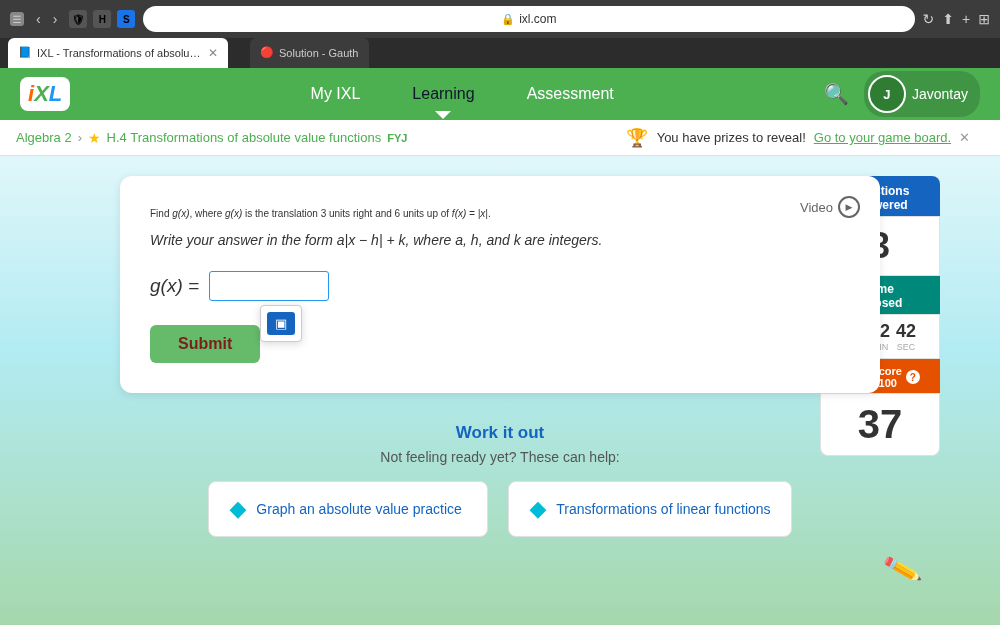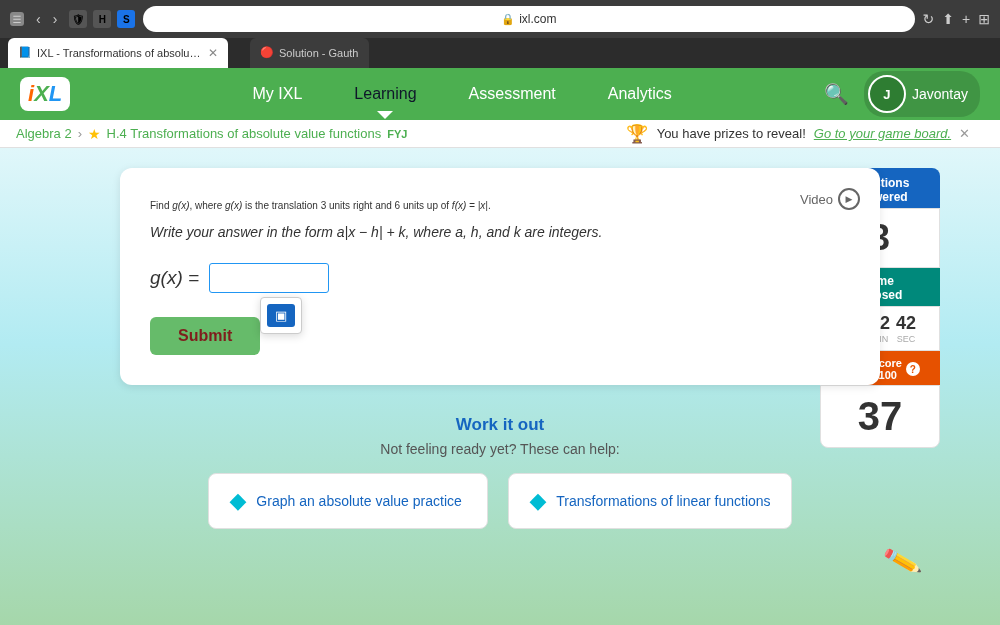--- a/index.html
+++ b/index.html
@@ -110,42 +110,42 @@
       background: rgba(0,0,0,0.15);
       border-radius: 20px;
       padding: 4px 12px 4px 4px;
       cursor: pointer; color: #fff; font-size: 14px;
     }
 
     
     .breadcrumb-bar {
       background: #fff;
       border-bottom: 1px solid #e0e0e0;
-      height: 28px;
+      height: 36px;
       display: flex;
       align-items: center;
       padding: 0 16px;
       gap: 6px;
       font-size: 13px;
       position: relative;
     }
     .breadcrumb-bar a { color: #4caf50; text-decoration: none; }
     .breadcrumb-sep { color: #999; }
     .star-icon { color: #ffc107; font-size: 14px; }
     .prize-banner {
       position: absolute;
       right: 30px;
       display: flex;
       align-items: center;
       gap: 8px;
       font-size: 13px;
       color: #333;
     }
     .prize-icon { font-size: 18px; }
-    .prize-link { color: #4caf50; text-decoration: underline; cursor: pointer; font-style: italic; }
+    .prize-link { color: #4caf50; text-decoration: underline; cursor: pointer; }
     .prize-close { color: #999; cursor: pointer; }
     .code-badge { color: #4caf50; font-size: 11px; font-weight: 600; }
 
     
     .main-content {
       background: linear-gradient(to bottom, #e0f7fa 0%, #b2ebf2 40%, #a5d6a7 100%);
       min-height: 490px;
       padding: 20px 60px;
       position: relative;
     }
@@ -385,21 +385,20 @@
 <div class="nav-bar">
   <div class="ixl-logo">
     <span class="logo-i">i</span>
     <span class="logo-x">X</span>
     <span class="logo-l">L</span>
   </div>
   <div class="nav-links">
     <span class="nav-link">My IXL</span>
     <span class="nav-link active">Learning</span>
     <span class="nav-link">Assessment</span>
-    <span class="nav-link">Analytics</span>
   </div>
   <div class="nav-right">
     <span class="search-icon-nav">🔍</span>
     <div class="user-btn">
       <div class="user-avatar">J</div>
       <span>Javontay</span>
     </div>
   </div>
 </div>
 

